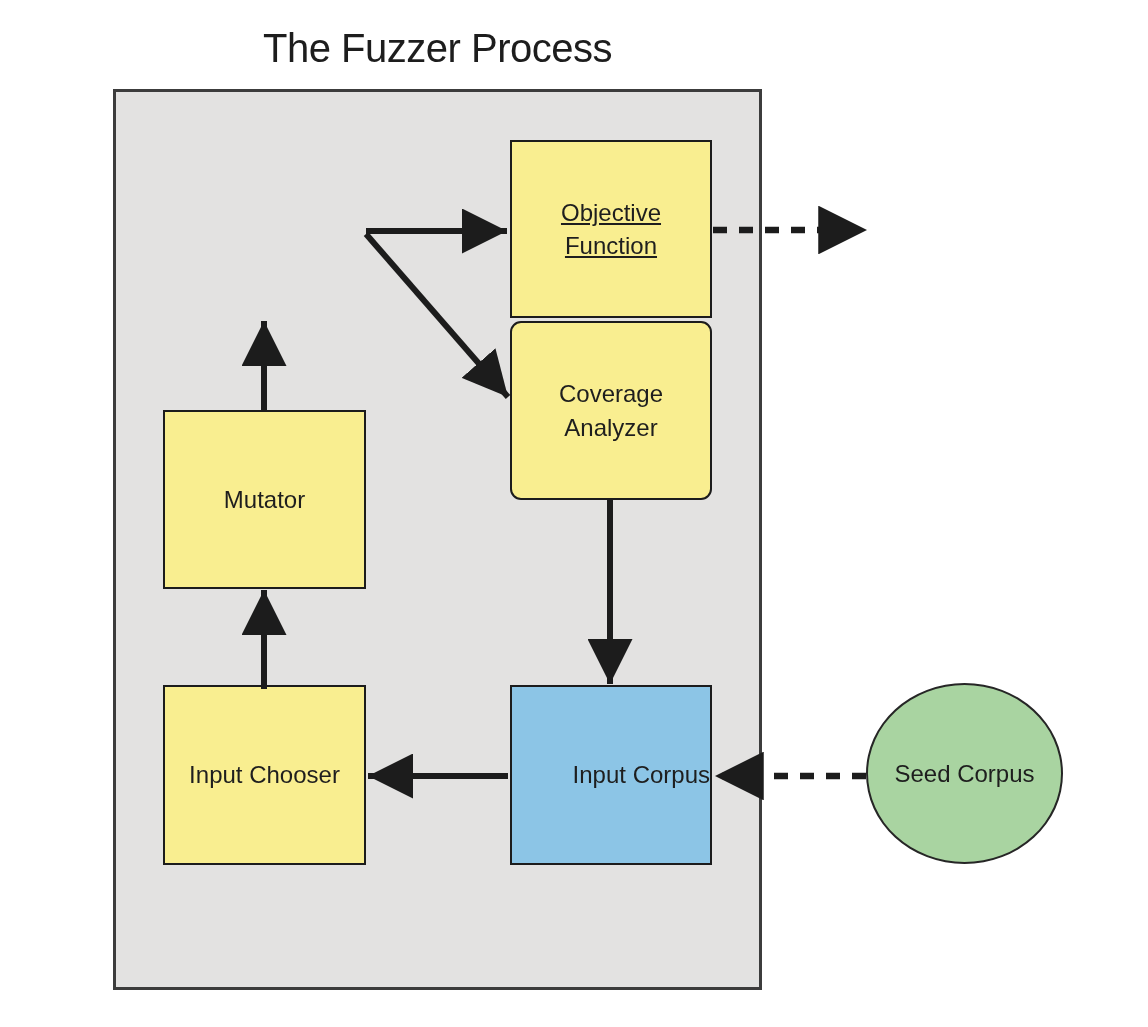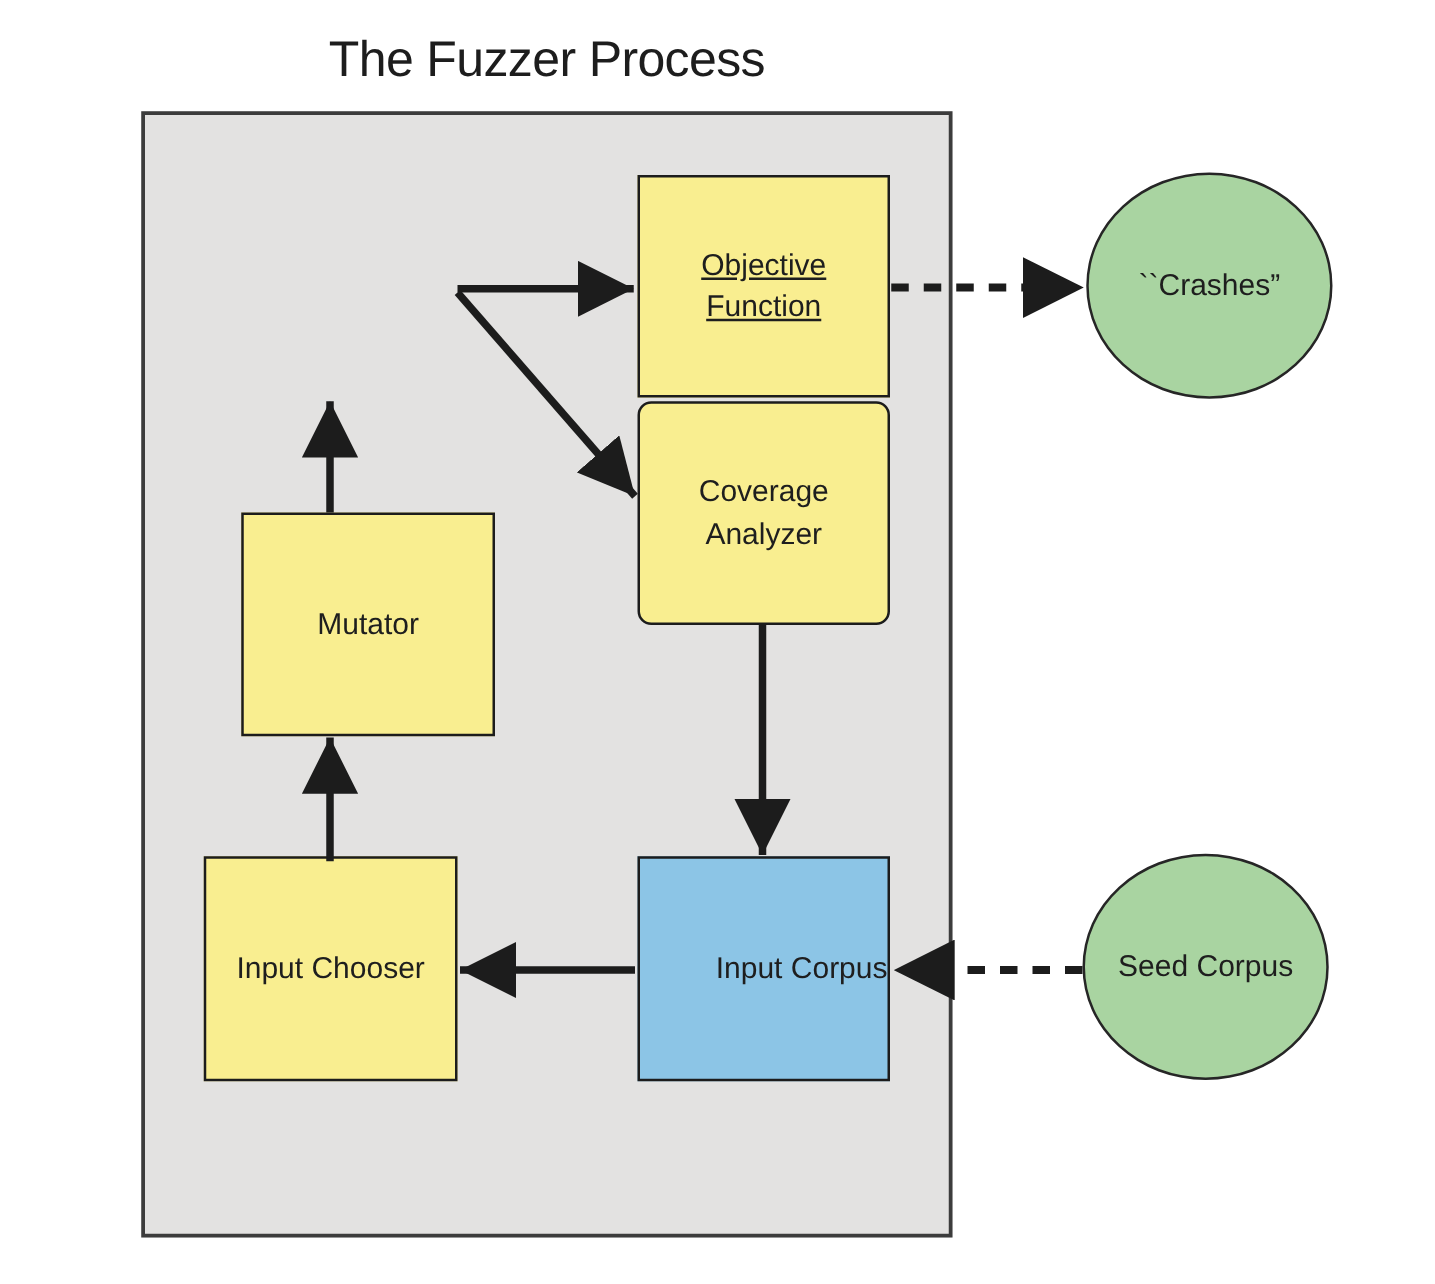--- a/index.html
+++ b/index.html
@@ -3,21 +3,20 @@
 <meta charset="utf-8">
 <style>
   html, body { margin: 0; padding: 0; }
   body { font-family: "Liberation Sans", sans-serif; background: #ffffff; }
   .canvas {
     position: relative;
     width: 1064px;
     height: 1027px;
     background: #ffffff;
     overflow: hidden;
-    padding-left: 41px;
   }
   .diagram-title {
     position: absolute;
     left: 113px;
     top: 26px;
     width: 649px;
     text-align: center;
     font-size: 40px;
     letter-spacing: -0.5px;
     color: #1d1d1d;
@@ -48,21 +47,21 @@
   .yellow { background: #f9ee90; }
   .circle {
     background: #a9d4a1;
     border: 2.5px solid #262626;
     border-radius: 50%;
   }
   .node-line { display: block; }
   #nn  { left: 163px; top: 140px; width: 203px; height: 180px; }
   #of  { left: 510px; top: 140px; width: 202px; height: 178px; text-decoration: underline; }
   #ca  { left: 510px; top: 321px; width: 202px; height: 179px; border-radius: 11px; }
-  #mu  { left: 163px; top: 410px; width: 203px; height: 179px; margin-left: 30px; }
+  #mu  { left: 163px; top: 410px; width: 203px; height: 179px; }
   #ich { left: 163px; top: 685px; width: 203px; height: 180px; }
   #ic  { left: 510px; top: 685px; width: 202px; height: 180px; justify-content: flex-end; }
   #cr  { left: 869px; top: 138px; width: 197px; height: 181px; }
   #sc  { left: 866px; top: 683px; width: 197px; height: 181px; }
   svg.arrow-layer {
     position: absolute;
     left: 0; top: 0;
     width: 1148px;
     height: 1027px;
     pointer-events: none;
@@ -106,23 +105,20 @@
   </div>
 
   <div id="ich" class="node box yellow">
     <span>Input Chooser</span>
   </div>
 
   <div id="ic" class="node box blue">
     <span>Input Corpus</span>
   </div>
 
-  <div id="cr" class="node circle">
-    <span>``Crashes”</span>
-  </div>
 
   <div id="sc" class="node circle">
     <span>Seed Corpus</span>
   </div>
 
   <svg class="arrow-layer" viewBox="0 0 1148 1027" xmlns="http://www.w3.org/2000/svg">
     <defs>
       <marker id="ah" viewBox="0 0 10 10" refX="10" refY="5" markerWidth="7.5" markerHeight="7.5" orient="auto" markerUnits="strokeWidth">
         <path d="M 0 0 L 10 5 L 0 10 z" fill="#1c1c1c"></path>
       </marker>

